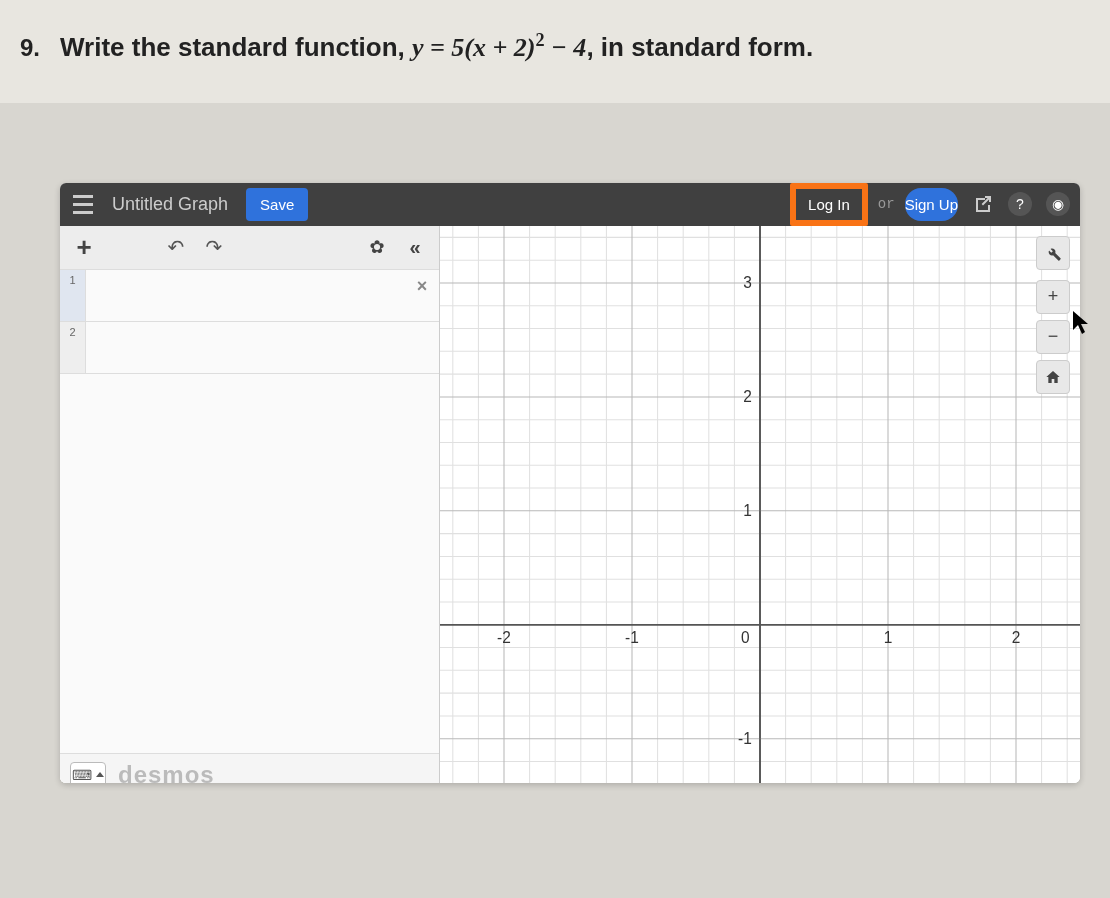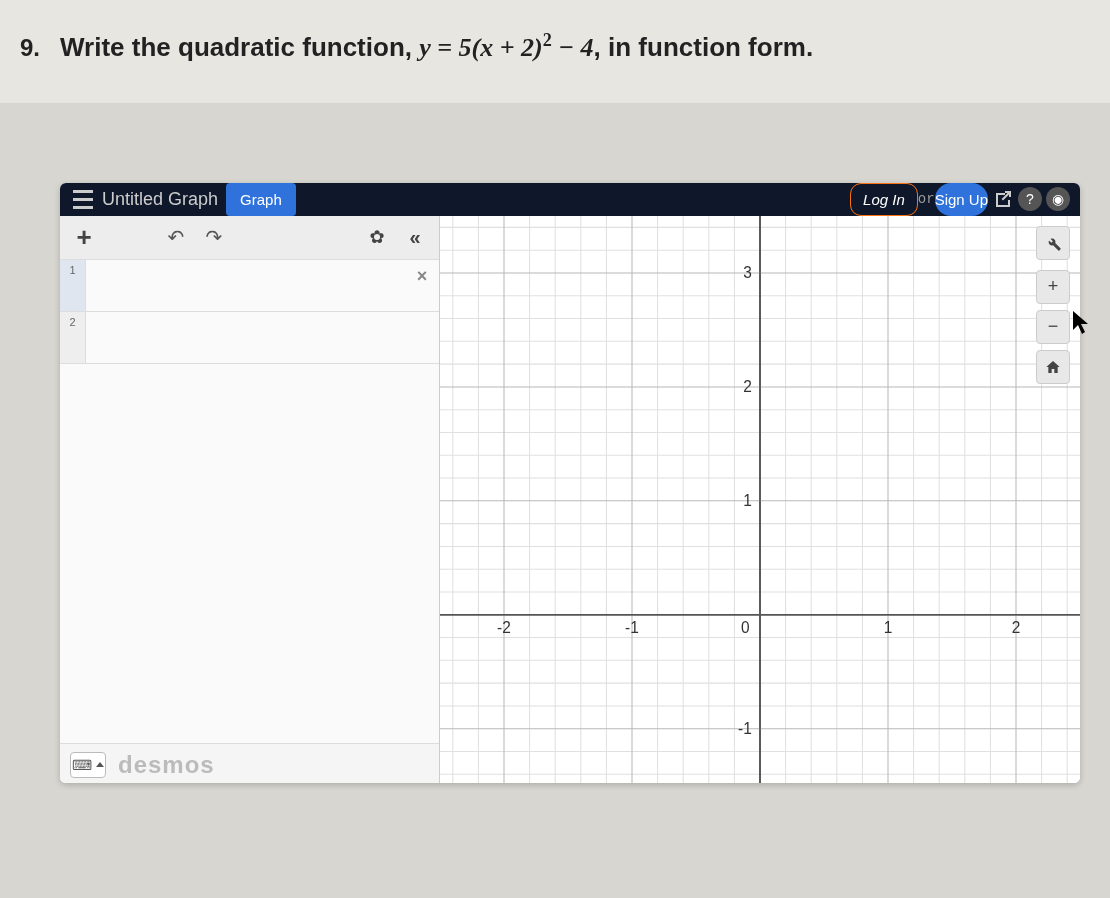--- a/index.html
+++ b/index.html
@@ -37,44 +37,45 @@
     margin: 80px 30px 0 60px;
     background: #fff;
     border-radius: 6px;
     box-shadow: 0 2px 6px rgba(0,0,0,0.2);
     overflow: hidden;
     height: 600px;
     display: flex;
     flex-direction: column;
   }
   .topbar {
-    background: #0f172a;
+    background: #404040;
     color: #fff;
     height: 52px;
     display: flex;
     align-items: center;
     padding: 0 8px;
+    gap: 10px;
   }
   .hamburger {
     width: 30px; height: 30px;
     display: flex; flex-direction: column; justify-content: center; gap: 5px;
     padding: 0 5px;
     cursor: pointer;
   }
   .hamburger span { height: 3px; background: #ccc; width: 100%; }
   .title { font-size: 18px; color: #ccc; margin-left: 4px; }
   .save-btn {
     background: #2f72dc; color: #fff; border: none;
     padding: 8px 14px; border-radius: 4px; font-size: 15px;
     margin-left: 8px; cursor: pointer;
   }
   .spacer { flex: 1; }
   .login-btn {
-    background: transparent; color: #fff; border: 1px solid #f97316;
-    padding: 7px 12px; border-radius: 11px; font-size: 15px; cursor: pointer; font-style: italic;
+    background: transparent; color: #fff; border: 6px solid #f97316;
+    padding: 7px 12px; border-radius: 2px; font-size: 15px; cursor: pointer;
   }
   .or-text { color: #999; font-size: 14px; font-family: Liberation Mono, monospace; }
   .signup-btn {
     background: #2f72dc; color: #fff; border: none;
     padding: 8px 0; border-radius: 16px; font-size: 15px; cursor: pointer;
   }
   .top-icon {
     width: 28px; height: 28px; display: flex; align-items: center; justify-content: center;
     color: #ccc; font-size: 18px; cursor: pointer;
   }
@@ -156,35 +157,35 @@
   .tick-label { font-size: 15px; fill: #333; font-family: Arial; }
   .origin-label { font-size: 15px; fill: #333; font-family: Arial; }
 </style>
 </head>
 <body>
 
 <div class="question-area">
   <div class="question-row">
     <div class="qnum">9.</div>
     <div class="qtext">
-      <span>Write the quadratic function,</span>
-      <span class="math" id="eq">y = 5(x + 2)<sup>2</sup> − 4</span><span>, in function form.</span>
+      <span>Write the standard function,</span>
+      <span class="math" id="eq">y = 5(x + 2)<sup>2</sup> − 4</span><span>, in standard form.</span>
     </div>
   </div>
 </div>
 
 <div class="desmos-wrap">
   <div class="topbar">
     <div class="hamburger">
         <span></span>
         <span></span>
         <span></span>
       </div>
     <div class="title">Untitled Graph</div>
-    <button class="save-btn">Graph</button>
+    <button class="save-btn">Save</button>
     <div class="spacer"></div>
     <button class="login-btn">Log In</button>
     <span class="or-text">or</span>
     <button class="signup-btn">Sign Up</button>
     <div class="top-icon">
       <svg width="20" height="20" viewBox="0 0 20 20">
           <path d="M4 4h9v2H6v10h10v-5h2v7H4z M13 2h6v6h-2V5.4L11 11.4 9.6 10 15.6 4H13z" fill="#ccc"></path>
         </svg>
     </div>
     <div class="top-icon">

